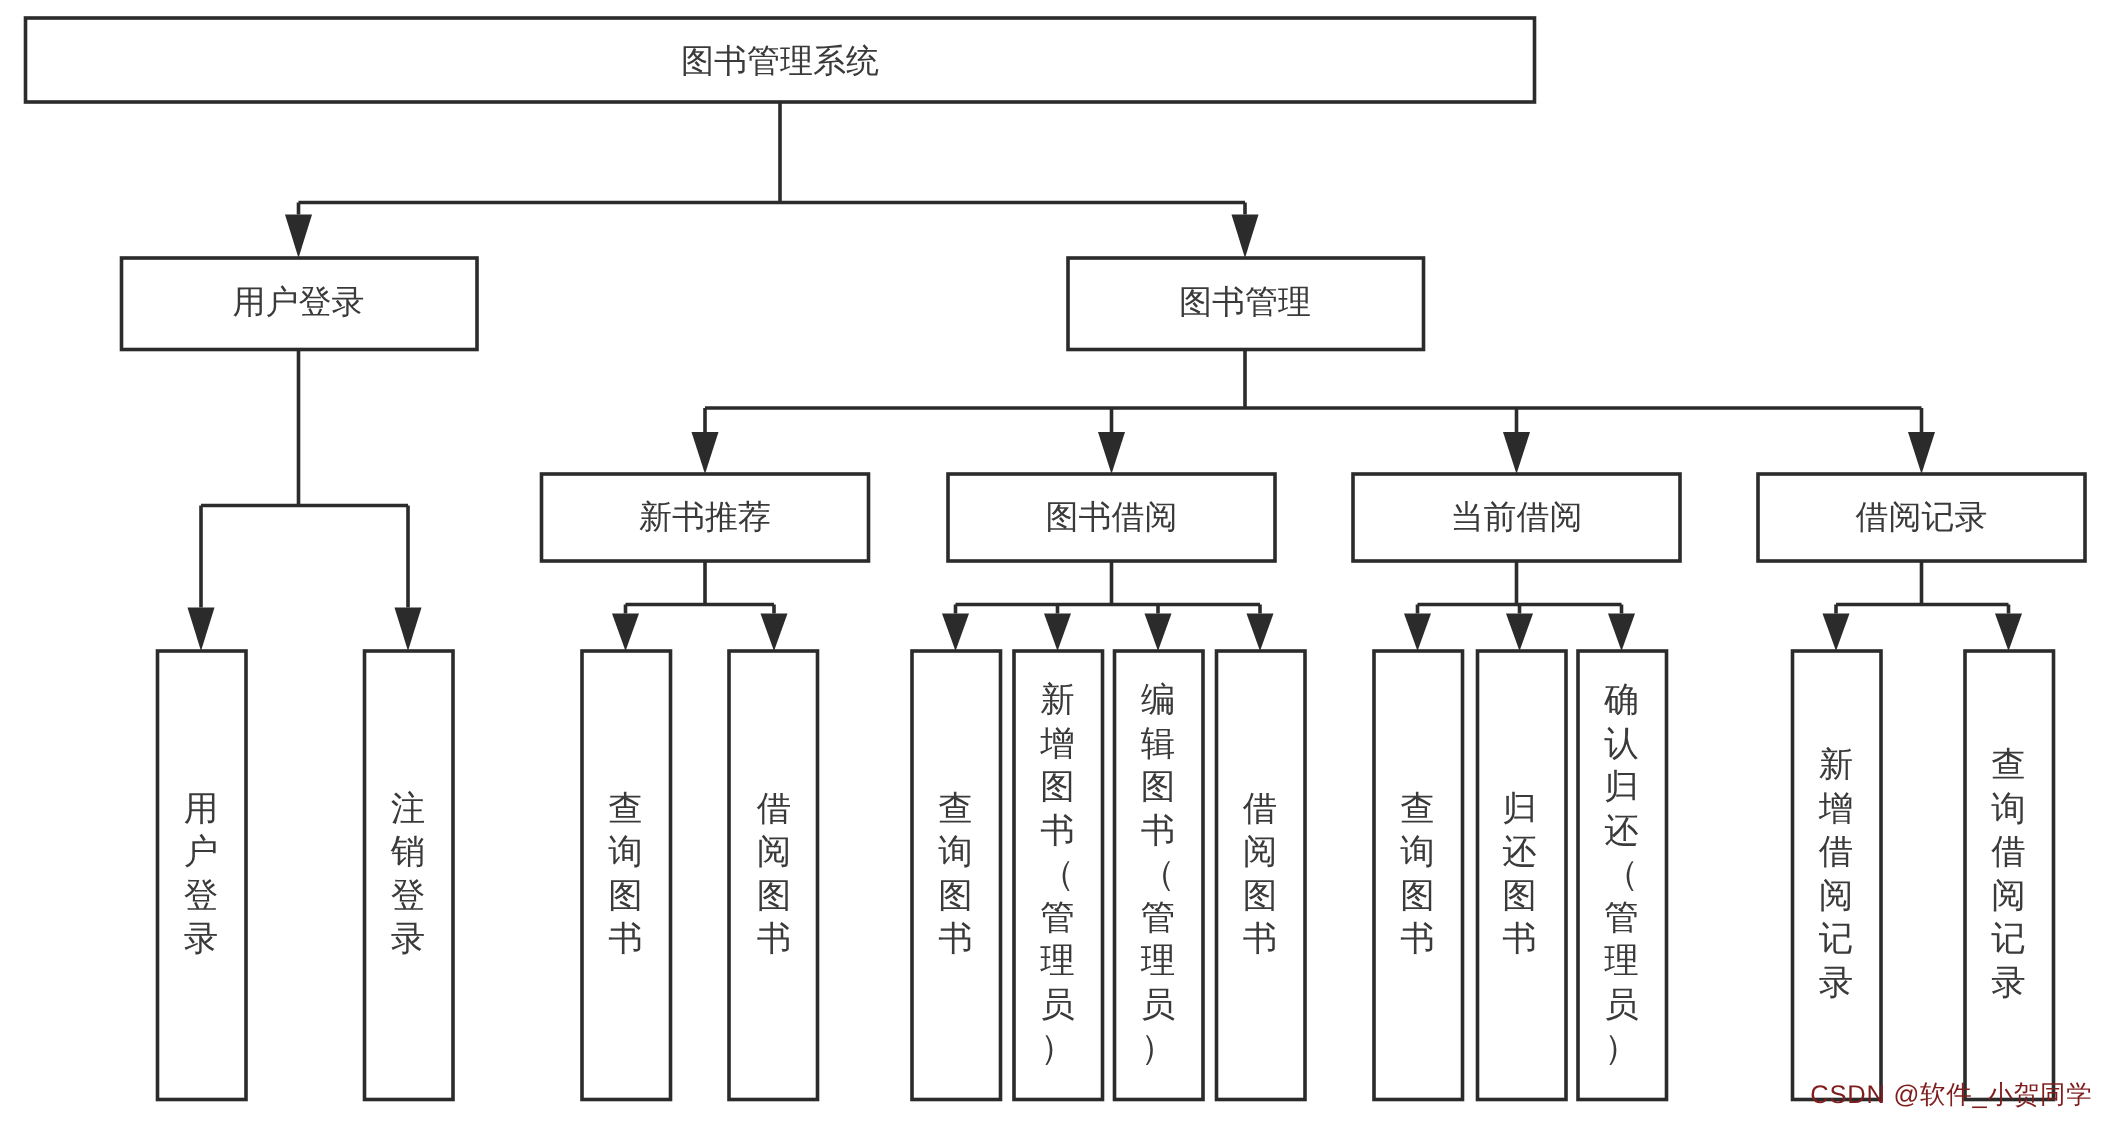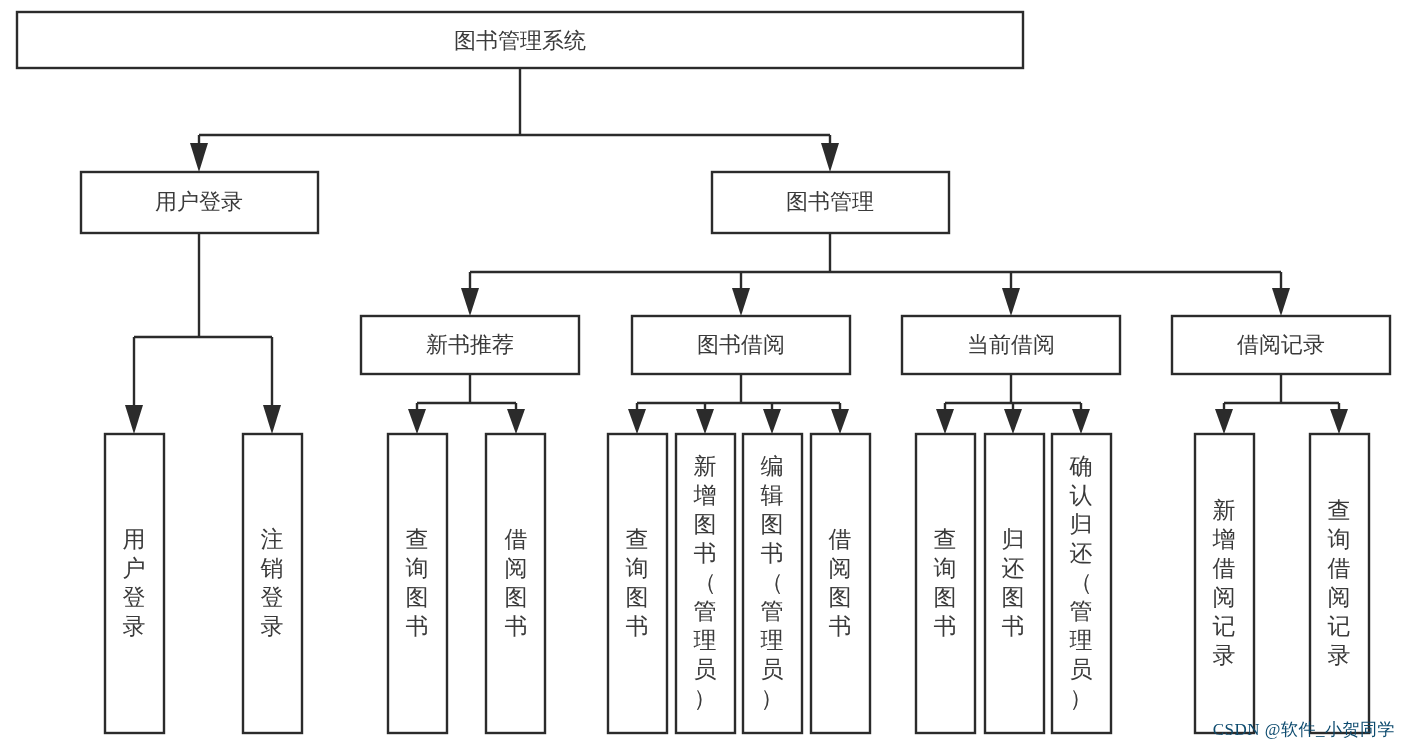--- a/index.html
+++ b/index.html
@@ -51,23 +51,23 @@
     font-family: "Liberation Sans", "DejaVu Sans", sans-serif;
     fill: #3a3a3a;
     font-size: 23px;
     text-anchor: middle;
     white-space: pre;
   }
   .watermark {
     position: absolute;
     right: 10px;
     bottom: 6px;
-    font-family: Liberation Serif, serif;
+    font-family: Liberation Sans, sans-serif;
     font-size: 17px;
-    color: #0c4a6e;
+    color: #7f1d1d;
     letter-spacing: 0.5px;
     user-select: none;
   }
 </style>
 </head>
 <body>
 
 <div id="canvas">
 
   <svg id="diagram" viewBox="0 0 1405 747">

